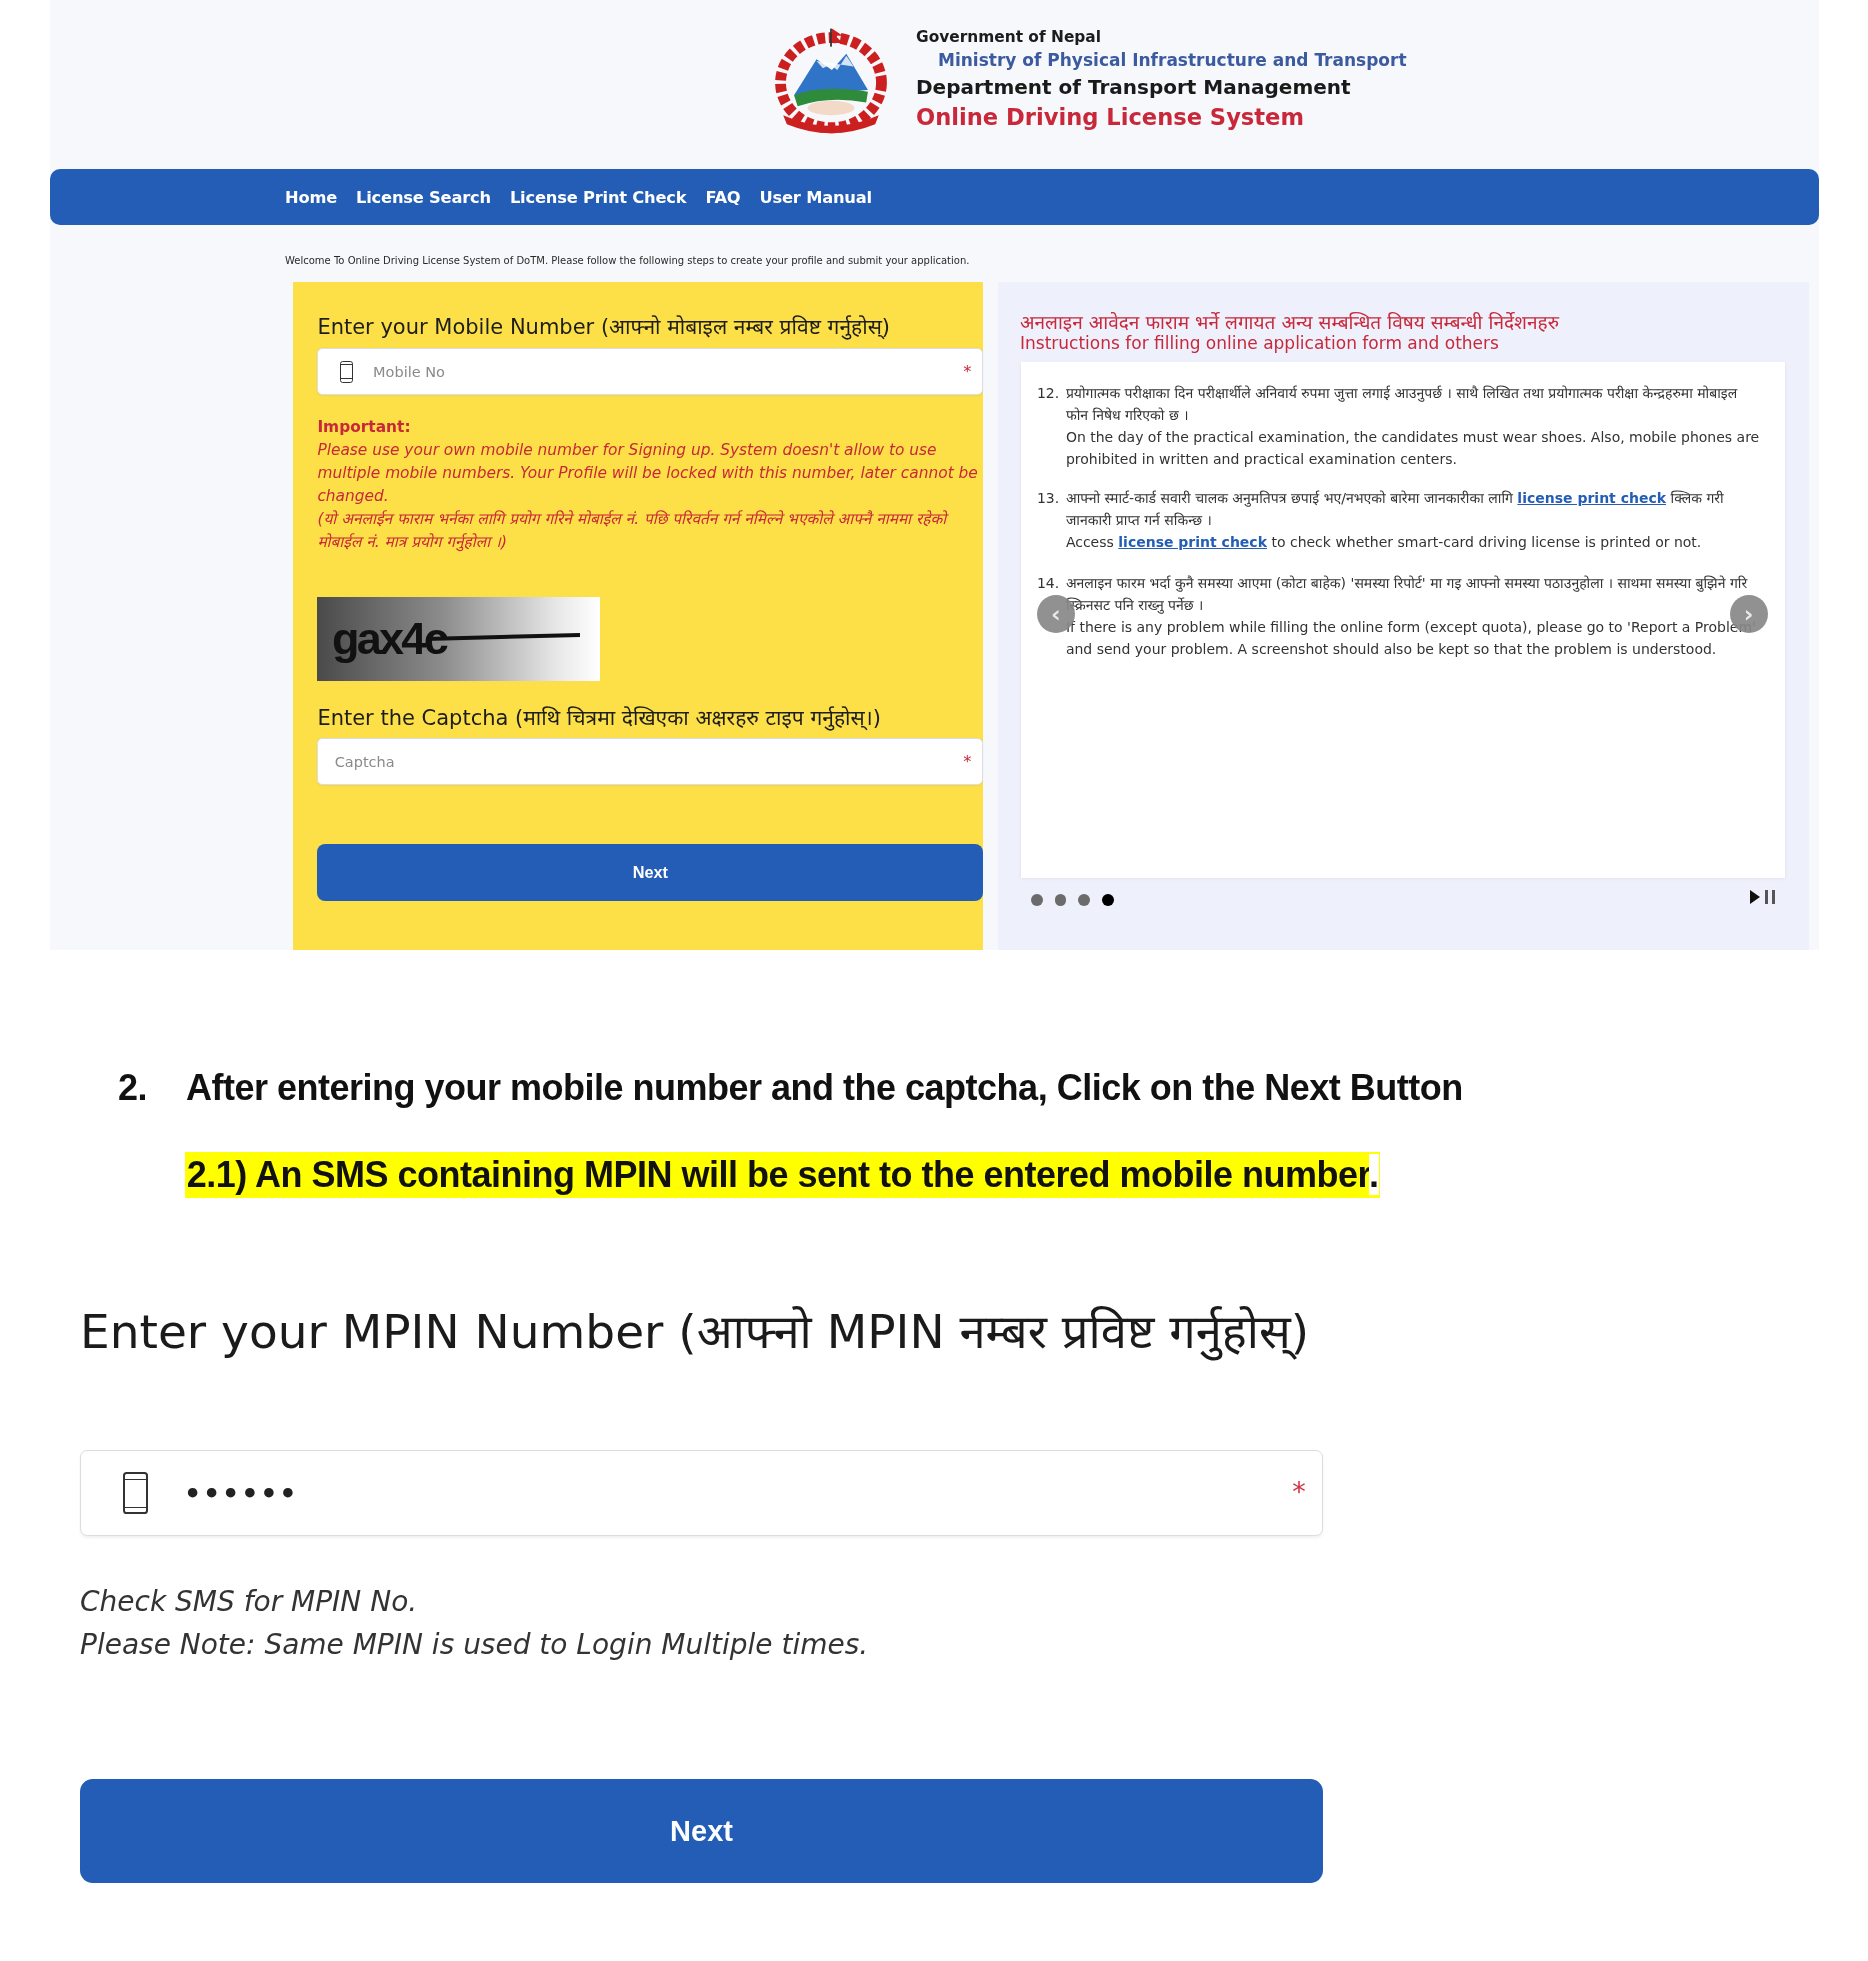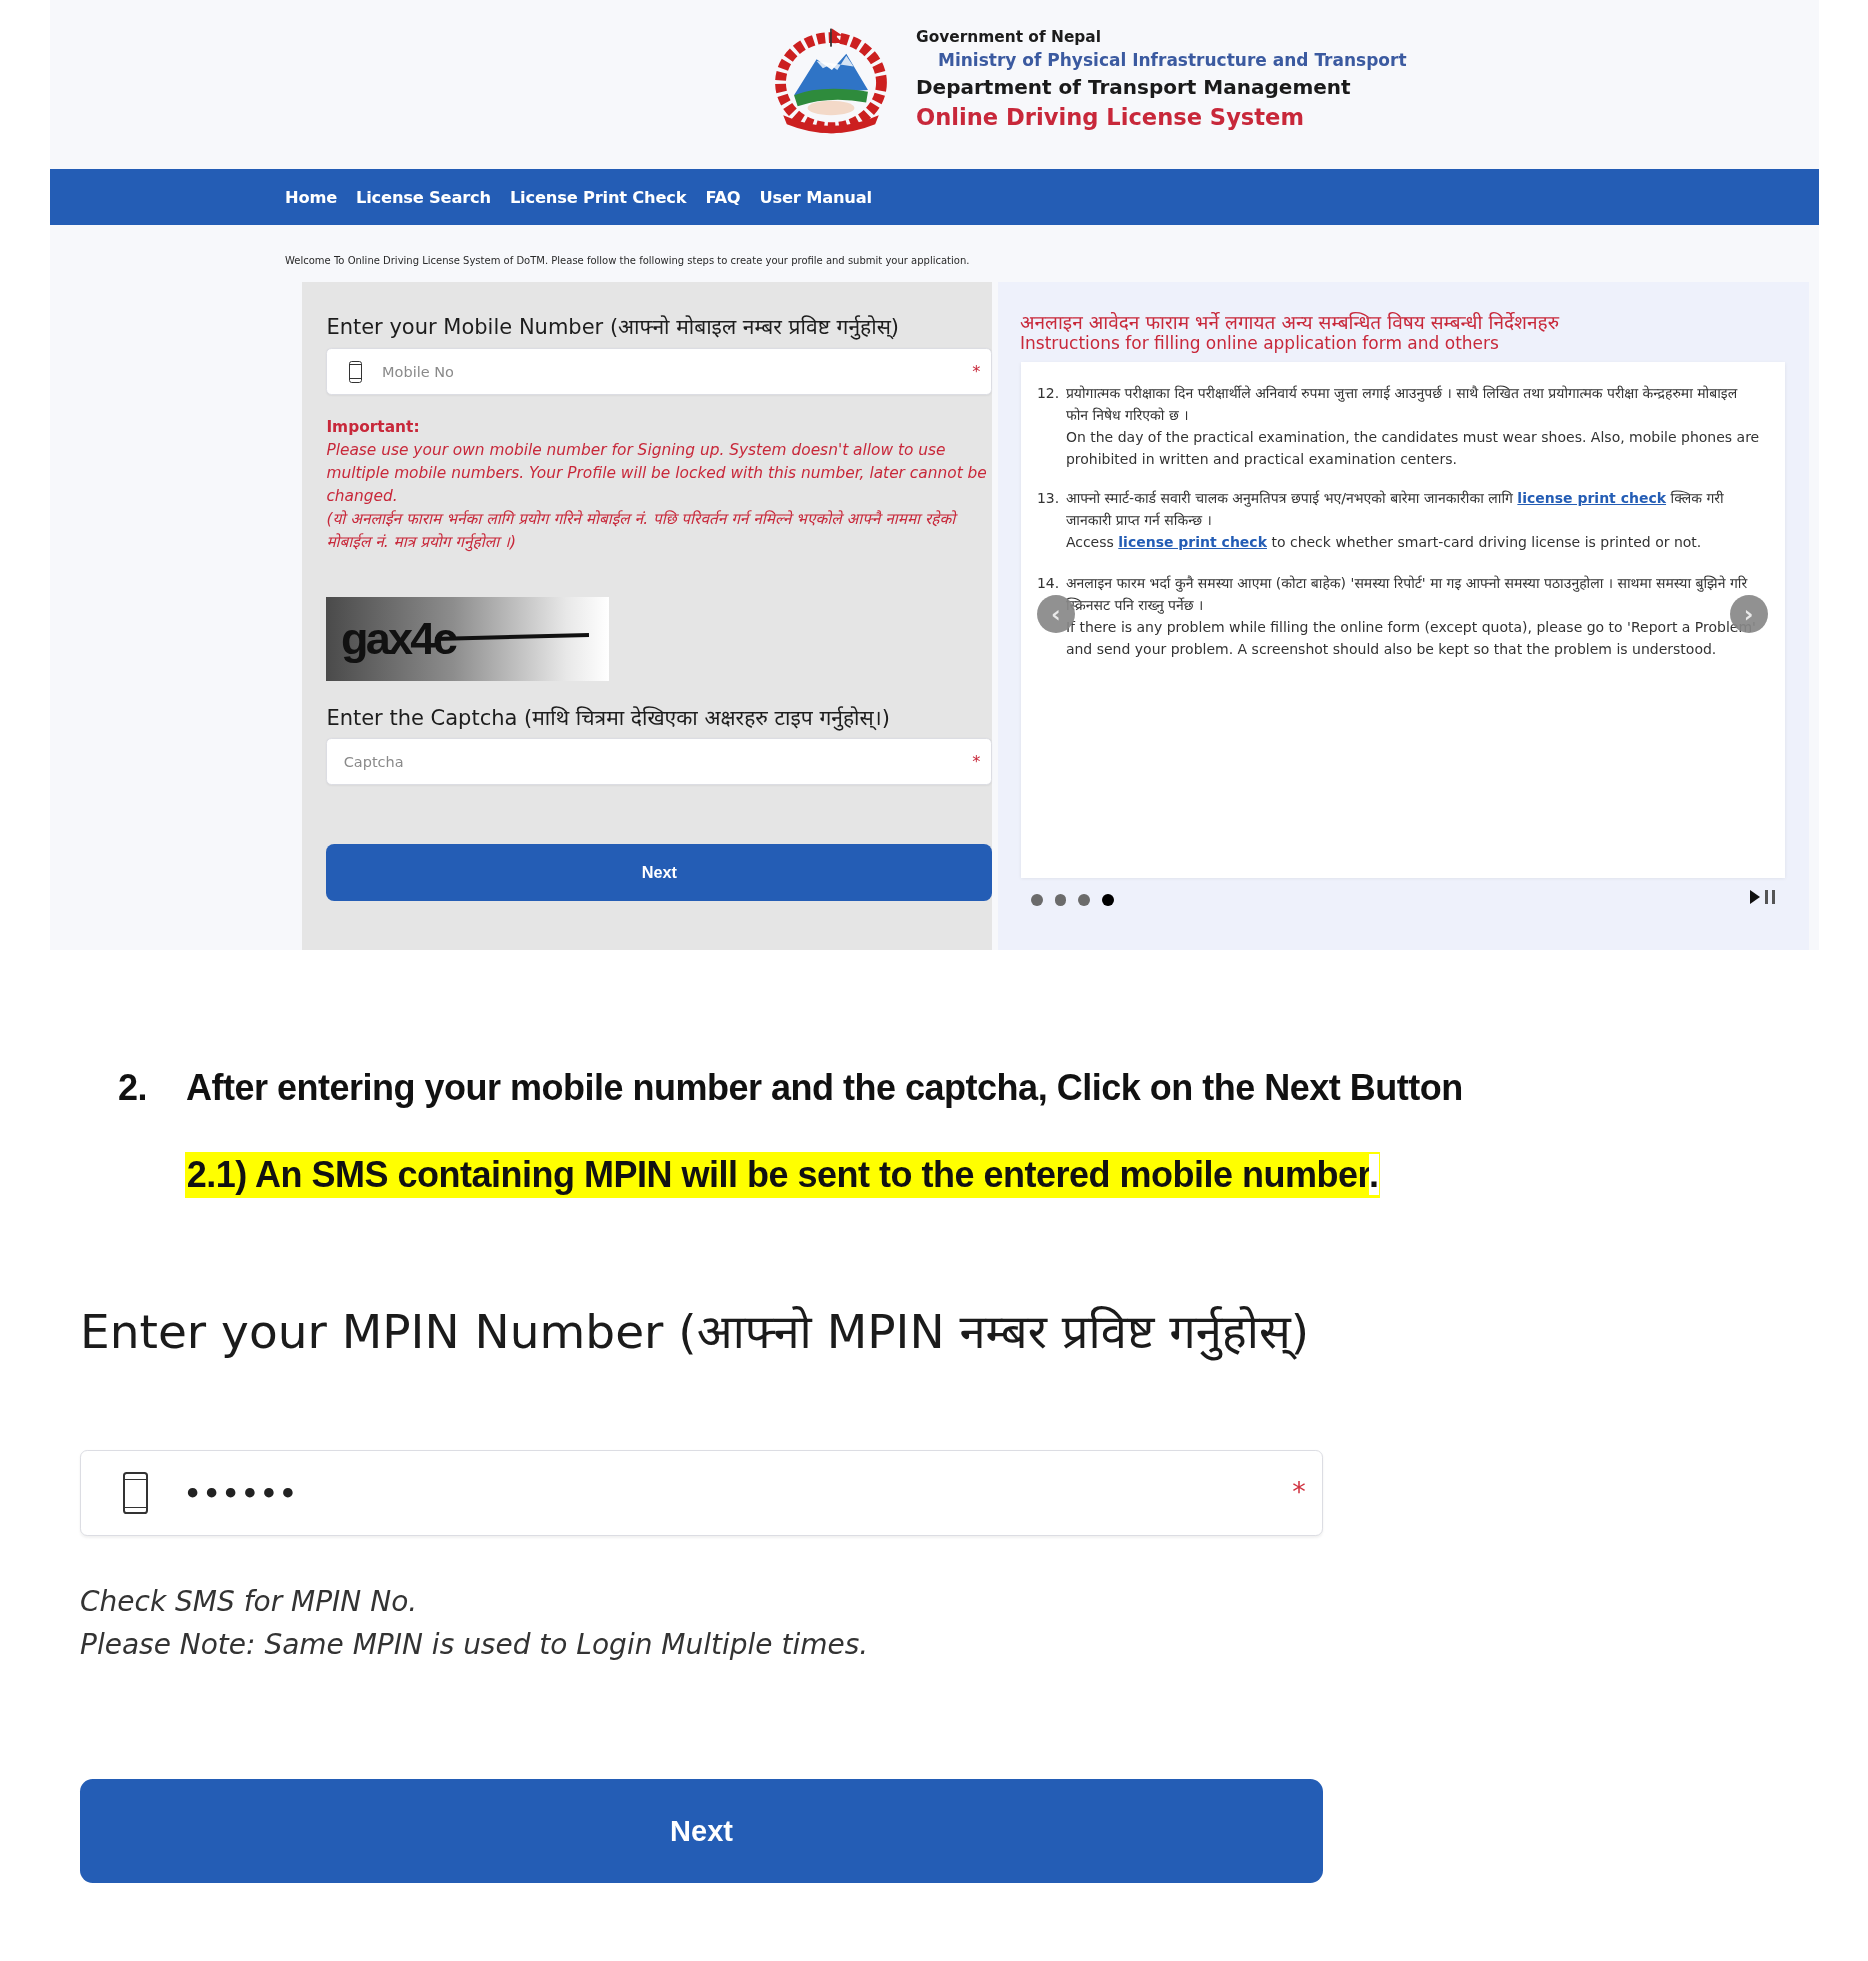--- a/index.html
+++ b/index.html
@@ -9,27 +9,27 @@
   
   .shot { position: absolute; left: 50px; top: 0; width: 1769px; height: 950px; background: #f7f8fb; }
   .header { position: absolute; left: 0; top: 0; width: 1769px; height: 169px; background: #f7f8fb; }
   .logo { position: absolute; left: 717px; top: 25px; width: 128px; height: 110px; }
   .header-text { position: absolute; left: 866px; top: 27px; }
   .gov { font-size: 15.4px; font-weight: bold; color: #1c1c1c; line-height: 20px; }
   .ministry { font-size: 17px; color: #3b5aa0; line-height: 27px; font-weight: 600; margin-left: 22px; }
   .dept { font-size: 20px; color: #1a1a1a; line-height: 27px; font-weight: 600; }
   .odls { font-size: 22.6px; color: #c8283a; line-height: 33px; font-weight: 600; }
 
-  .nav { position: absolute; left: 0; top: 169px; width: 1769px; height: 56px; background: #245db5; display: flex; align-items: center; padding-left: 235px; gap: 19px; }
+  .nav { position: absolute; left: 0; top: 169px; width: 1769px; height: 56px; background: #245db5; display: flex; align-items: center; padding-left: 235px; gap: 19px; border-radius: 10px; }
   .nav a { color: #ffffff; font-size: 16.3px; font-weight: bold; text-decoration: none; cursor: pointer; letter-spacing: -0.2px; }
 
   .welcome { position: absolute; left: 235px; top: 255px; font-size: 10px; color: #2a2a2a; }
 
   
-  .left { position: absolute; left: 252px; top: 282px; width: 690px; height: 668px; background: #e5e5e5; }
+  .left { position: absolute; left: 243px; top: 282px; width: 690px; height: 668px; background: #fde047; }
   .lbl { position: absolute; left: 24.4px; font-size: 21px; color: #1d1d1d; font-weight: 500; }
   .field { position: absolute; left: 24.4px; width: 666px; height: 47px; border: 1.4px solid #dcdde3; border-radius: 5.4px; background: #fff; box-shadow: 0 0.9px 1.8px rgba(0,0,0,0.05); display: flex; align-items: center; }
   .field .ph { font-size: 14.5px; color: #8a8a8a; }
   .field .req { position: absolute; right: 11px; top: 12.7px; color: #c8283a; font-size: 16.3px; }
   .phone-icon { width: 12.7px; height: 22px; border: 1.8px solid #333; border-radius: 2.7px; margin: 0 20px 0 22px; position: relative; }
   .phone-icon::after { content: ""; position: absolute; left: 0; right: 0; bottom: 2.7px; border-top: 1.4px solid #333; }
   .phone-icon::before { content: ""; position: absolute; left: 0; right: 0; top: 2.7px; border-top: 1.4px solid #333; }
 
   .important-title { position: absolute; left: 24.4px; top: 136px; font-size: 15.4px; color: #c8283a; font-weight: bold; }
   .important-body { position: absolute; left: 24.4px; top: 157px; width: 666px; font-size: 15.4px; color: #c8283a; font-style: italic; line-height: 23px; }

